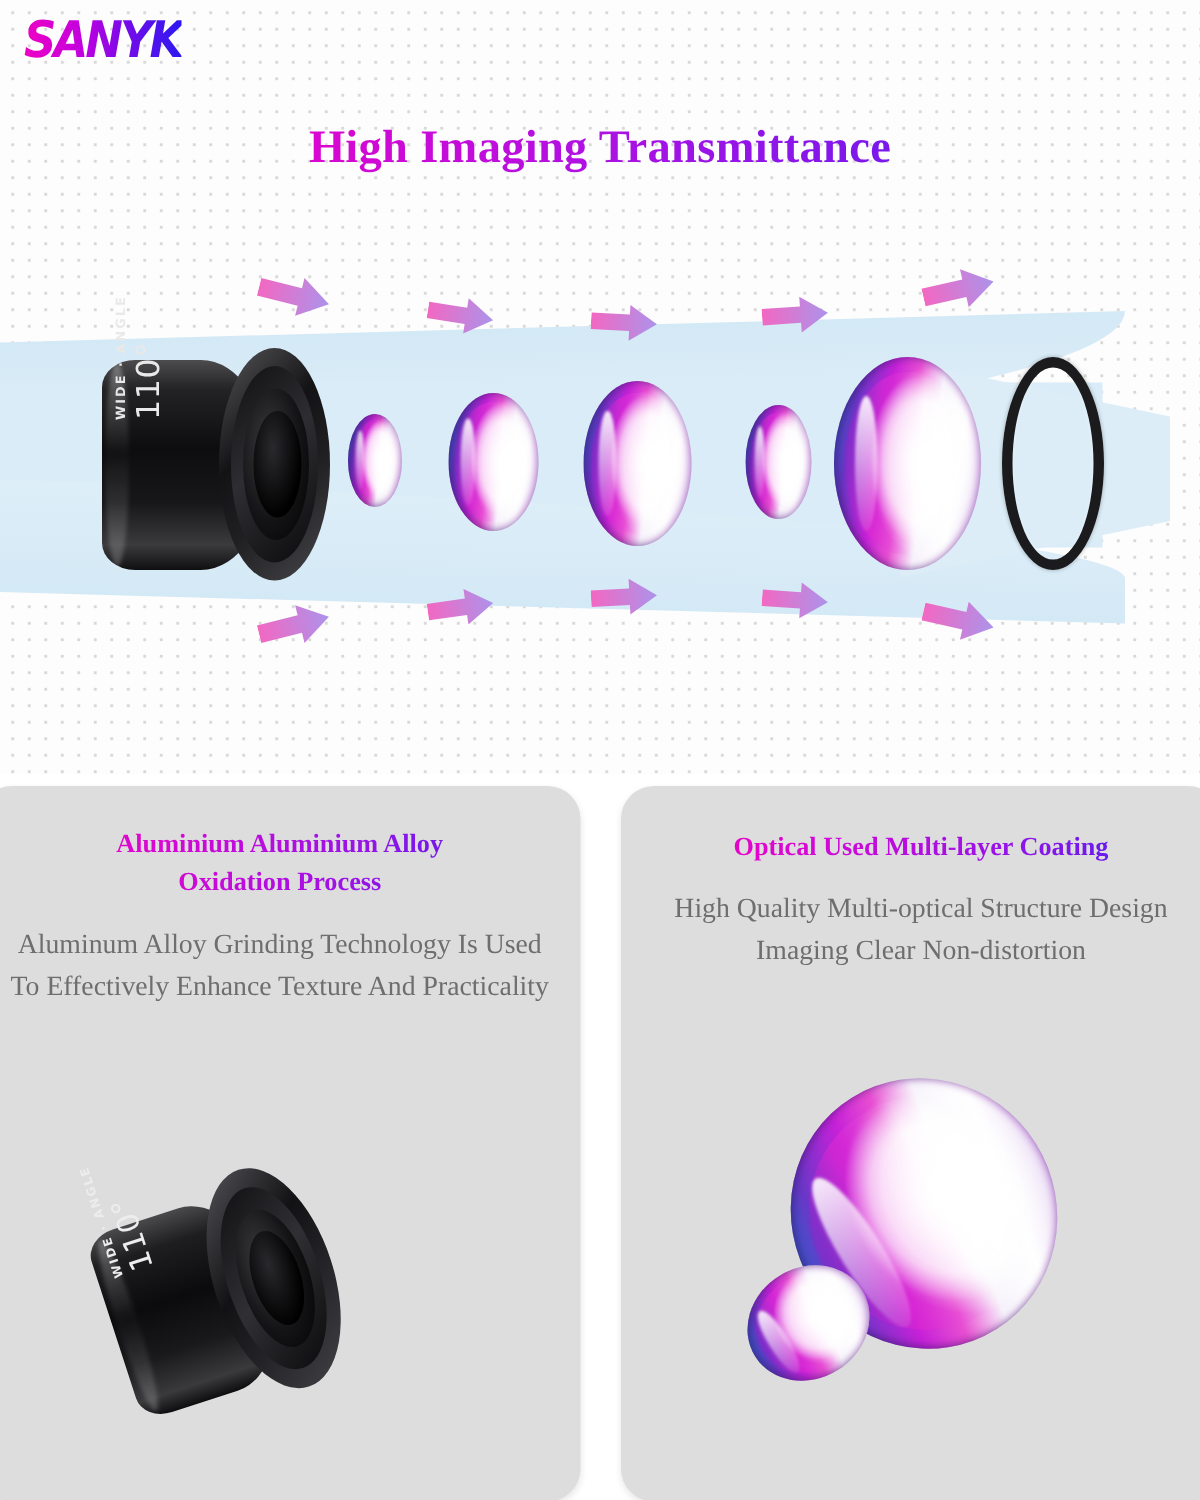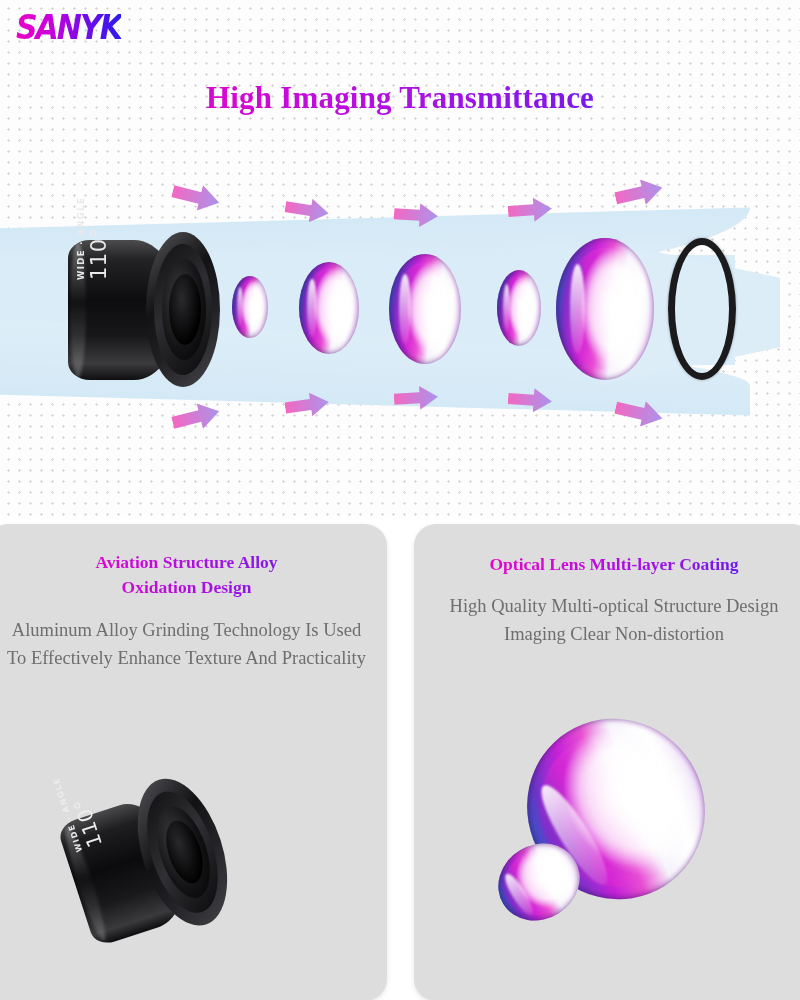--- a/index.html
+++ b/index.html
@@ -361,42 +361,42 @@
   <div id="ring"></div>
 
   <div id="hero-title">High Imaging Transmittance</div>
   <div id="logo">SANYK</div>
 </div>
 
 <div id="cards">
 
   <div class="card" id="card-left">
     <div class="card-title">
-      <div>Aviation Structure Alloy</div>
-      <div>Oxidation Design</div>
+      <div>Aluminium Aluminium Alloy</div>
+      <div>Oxidation Process</div>
     </div>
     <div class="card-body">Aluminum Alloy Grinding Technology Is Used To Effectively Enhance Texture And Practicality</div>
 
     <div id="photo-barrel">
       <div class="pb-body"></div>
       <div class="pb-hi"></div>
       <div class="pb-face"></div>
       <div class="pb-m1"></div>
       <div class="pb-m2"></div>
       <div class="pb-m3"></div>
       <div class="pb-eng">
         <div class="pb-e1">WIDE · ANGLE</div>
         <div class="pb-e2">110°</div>
       </div>
     </div>
   </div>
 
   <div class="card" id="card-right">
     <div class="card-title">
-      <div>Optical Lens Multi-layer Coating</div>
+      <div>Optical Used Multi-layer Coating</div>
     </div>
     <div class="card-body">High Quality Multi-optical Structure Design Imaging Clear Non-distortion</div>
   </div>
 
 </div>
 
 <div class="lens" id="photo-lens-big">
   <div class="coat"></div>
   <div class="coat2"></div>
   <div class="glint"></div>

